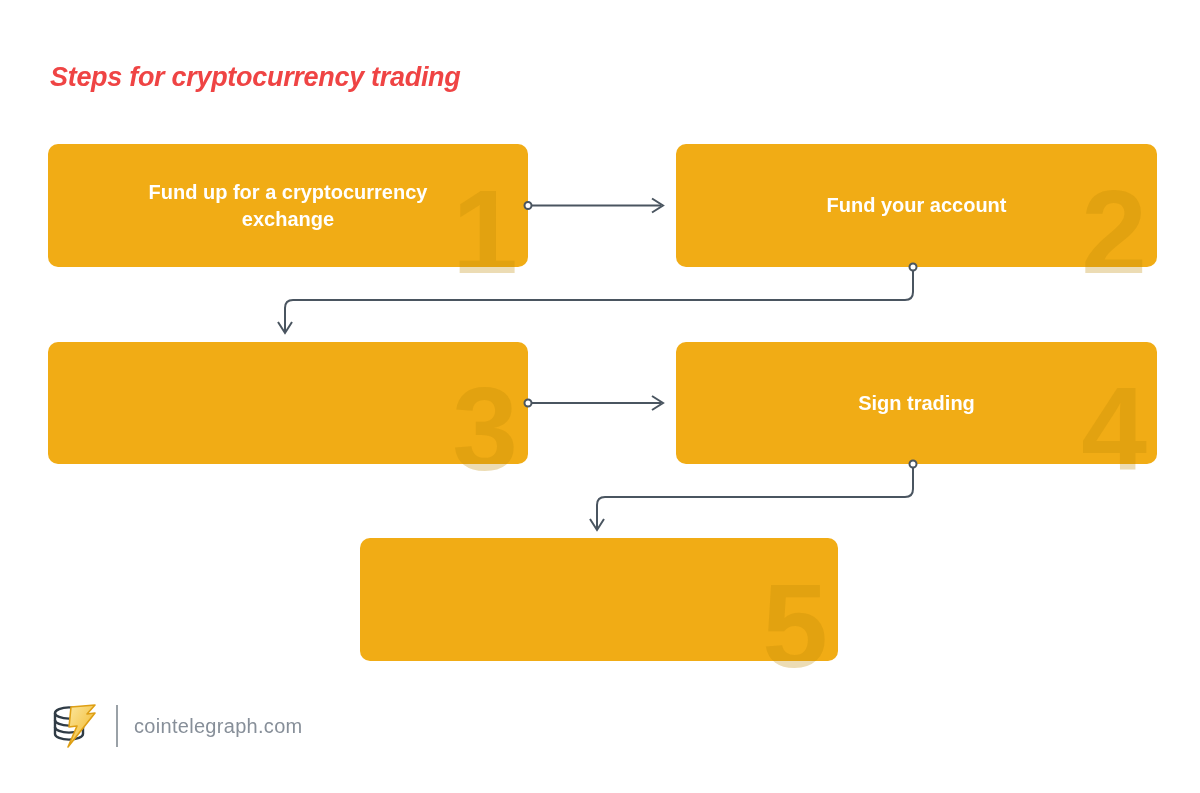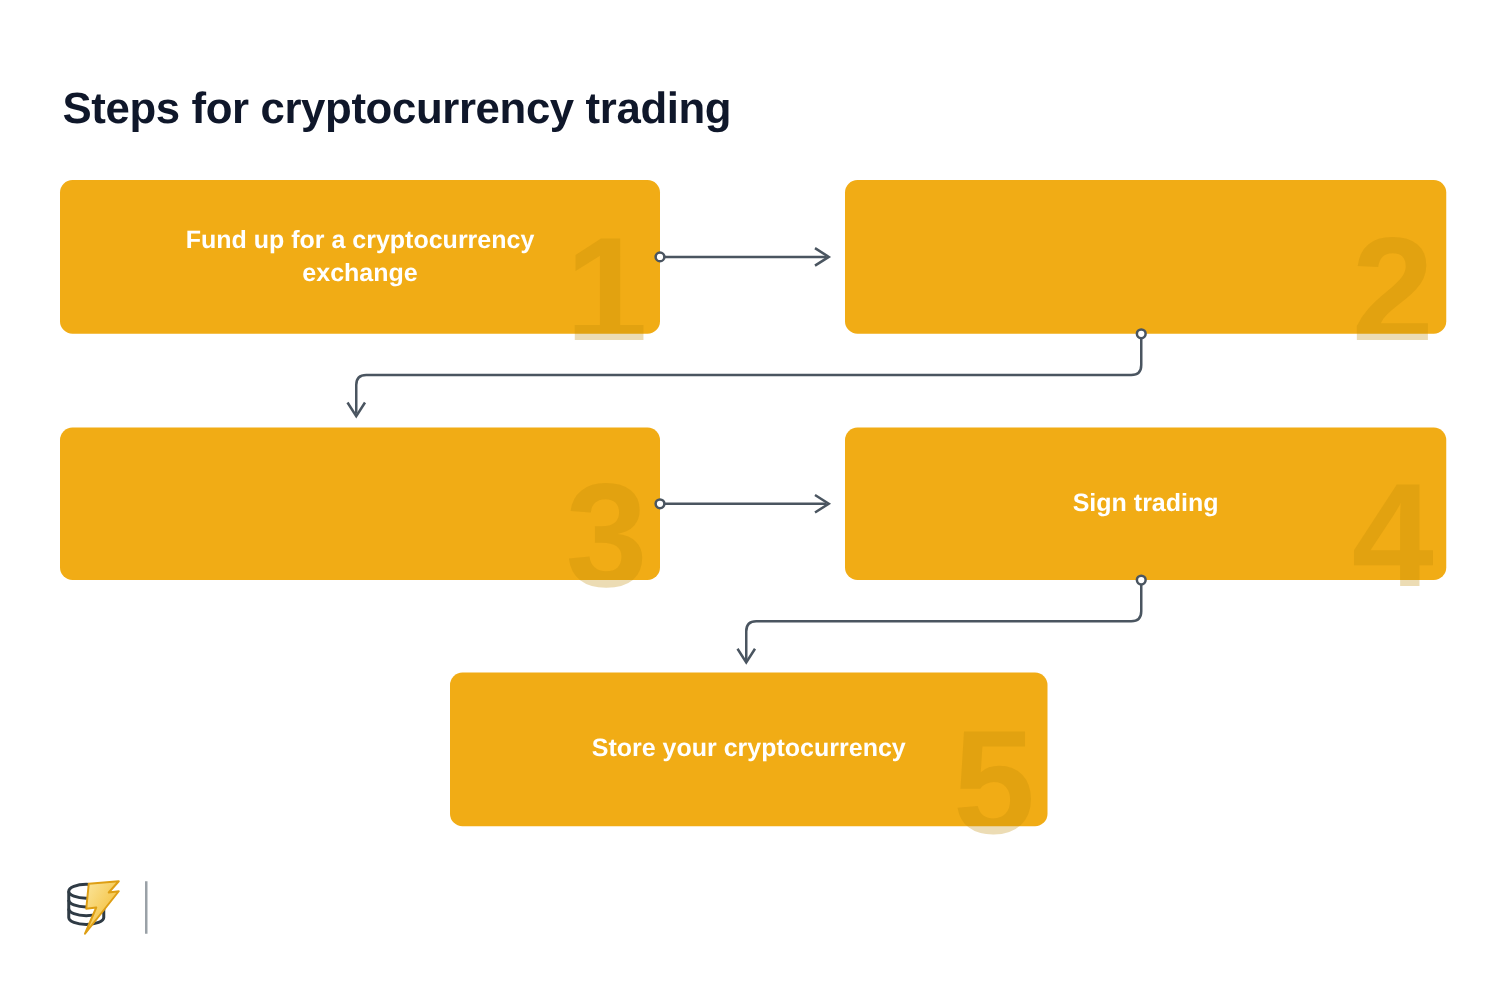--- a/index.html
+++ b/index.html
@@ -5,22 +5,23 @@
   html,body{margin:0;padding:0;background:#ffffff;}
   #canvas{
     position:relative;
     width:1200px;height:793px;
     background:#ffffff;
     font-family:"Liberation Sans", sans-serif;
     overflow:hidden;
   }
   .page-title{
     position:absolute;left:50px;top:44px;
-    font-size:35px;font-weight:700;letter-spacing:-0.3px;
-    color:#0f172a;
+    font-size:27px;font-weight:700;letter-spacing:-0.3px;
+    color:#ef4444;
+    font-style:italic;
   }
   .card{
     position:absolute;
     background:#F1AC15;
     border-radius:10px;
     display:flex;align-items:center;justify-content:center;
   }
   .card-label{
     position:relative;z-index:2;
     color:#ffffff;font-size:20px;font-weight:700;
@@ -63,34 +64,34 @@
 
   <h1 class="page-title">Steps for cryptocurrency trading</h1>
 
   <div class="card" id="box1">
     <div class="card-number">1</div>
     <div class="card-label">Fund up for a cryptocurrency exchange</div>
   </div>
 
   <div class="card" id="box2">
     <div class="card-number">2</div>
+    <div class="card-label">Fund your account</div>
   </div>
 
   <div class="card" id="box3">
     <div class="card-number">3</div>
   </div>
 
   <div class="card" id="box4">
     <div class="card-number">4</div>
     <div class="card-label">Sign trading</div>
   </div>
 
   <div class="card" id="box5">
     <div class="card-number">5</div>
-    <div class="card-label">Store your cryptocurrency</div>
   </div>
 
   <svg id="connectors" viewBox="0 0 1200 793" xmlns="http://www.w3.org/2000/svg">
     <g stroke="#4A5560" stroke-width="2" fill="none">
 
       <g>
         <line x1="532" y1="205.5" x2="661" y2="205.5"></line>
         <path d="M652,198.5 L663,205.5 L652,212.5"></path>
         <circle cx="528" cy="205.5" r="3.5" fill="#ffffff"></circle>
       </g>
@@ -127,15 +128,16 @@
       <g stroke="#2F3B45" stroke-width="2.4" fill="#ffffff">
         <path d="M7 13 L7 34 a14 5.6 0 0 0 28 0 L35 13"></path>
         <ellipse cx="21" cy="13" rx="14" ry="5.6"></ellipse>
         <path d="M7 20 a14 5.6 0 0 0 28 0" fill="none"></path>
         <path d="M7 27 a14 5.6 0 0 0 28 0" fill="none"></path>
       </g>
 
       <path d="M23 7 L47 5 L39 14 L47 13 L20 47 L29 26 L21 27 Z" fill="url(#boltGrad)" stroke="#DE9F14" stroke-width="1.6" stroke-linejoin="round"></path>
     </svg>
     <div class="footer-divider"></div>
+    <div class="footer-site">cointelegraph.com</div>
   </div>
 
 </div>
 
 </body></html>

